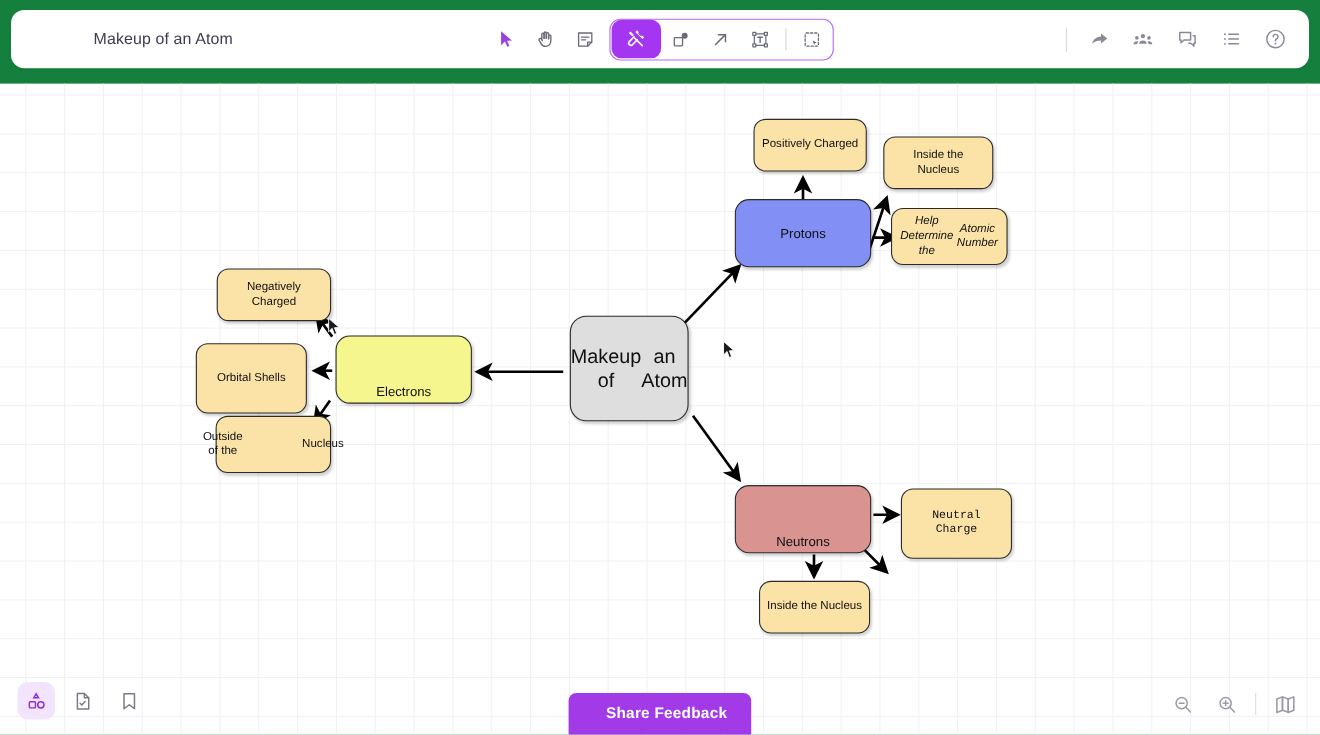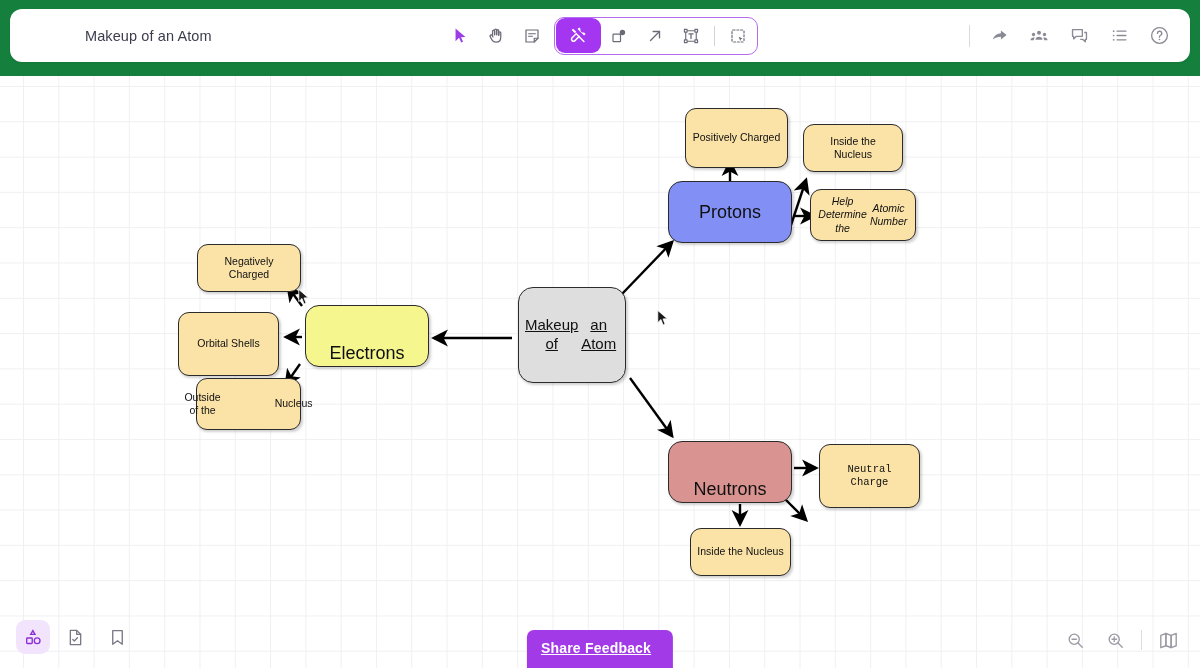--- a/index.html
+++ b/index.html
@@ -98,22 +98,22 @@
     border-radius: 13px;
     display: flex; align-items: center; justify-content: center;
     text-align: center;
     color: #101010;
     box-shadow: 1.5px 2px 2.5px rgba(0,0,0,0.18);
     cursor: pointer;
     line-height: 1.25;
     padding: 2px 6px;
   }
   .node.leaf { font-size: 10.5px; border-radius: 11px; }
-  .node.hub  { font-size: 18px; border-radius: 14px; }
-  .node.root { font-size: 15px; border-radius: 15px; text-decoration: underline; }
+  .node.hub  { font-size: 12px; }
+  .node.root { font-size: 18px; border-radius: 15px; }
 
   
   .ptr { position: absolute; width: 14px; height: 18px; pointer-events: none; }
 
   
   .bottom-left {
     position: absolute; left: 16px; bottom: 14px;
     display: flex; align-items: center; gap: 8px;
   }
   .bl-btn {
@@ -132,26 +132,25 @@
     display: flex; align-items: center; justify-content: center;
     color: #9a9aa4; cursor: pointer;
   }
   .br-sep { width: 1px; height: 20px; background: #dcdce2; }
 
   .share-feedback {
     position: absolute; left: 50%; transform: translateX(-50%);
     bottom: 0px;
     background: #a23ae8; color: #ffffff;
     font-size: 14px; font-weight: 600;
-    padding: 10px 22px 12px 14px;
+    padding: 10px 22px 12px 34px;
     border-radius: 7px 7px 0 0;
     border: none; cursor: pointer;
     letter-spacing: .2px;
     white-space: nowrap;
-    text-decoration: underline;
   }
 </style>
 </head>
 <body>
 
 <div class="app-root">
 
   <div class="header-bar">
     <div class="doc-title">Makeup of an Atom</div>
 
@@ -296,21 +295,21 @@
         </div>
         <div class="node hub" style="left: 668px; top: 105px; width: 124px; height: 62px; background: rgb(130, 144, 245);">
           <span>Protons</span>
         </div>
         <div class="node hub" style="left: 305px; top: 229px; width: 124px; height: 62px; background: rgb(246, 246, 142); align-items: flex-end;">
           <span>Electrons</span>
         </div>
         <div class="node hub" style="left: 668px; top: 365px; width: 124px; height: 62px; background: rgb(217, 147, 144); align-items: flex-end;">
           <span>Neutrons</span>
         </div>
-        <div class="node leaf" style="left: 685px; top: 32px; width: 103px; height: 60px; background: rgb(251, 227, 168);">
+        <div class="node leaf" style="left: 685px; top: 32px; width: 103px; height: 48px; background: rgb(251, 227, 168);">
           <span>Positively Charged</span>
         </div>
         <div class="node leaf" style="left: 803px; top: 48px; width: 100px; height: 48px; background: rgb(251, 227, 168);">
           <span>Inside the Nucleus</span>
         </div>
         <div class="node leaf" style="left: 810px; top: 113px; width: 106px; height: 52px; background: rgb(251, 227, 168); font-style: italic;">
           <span>Help Determine the</span>
           <br>
           <span>Atomic Number</span>
         </div>

